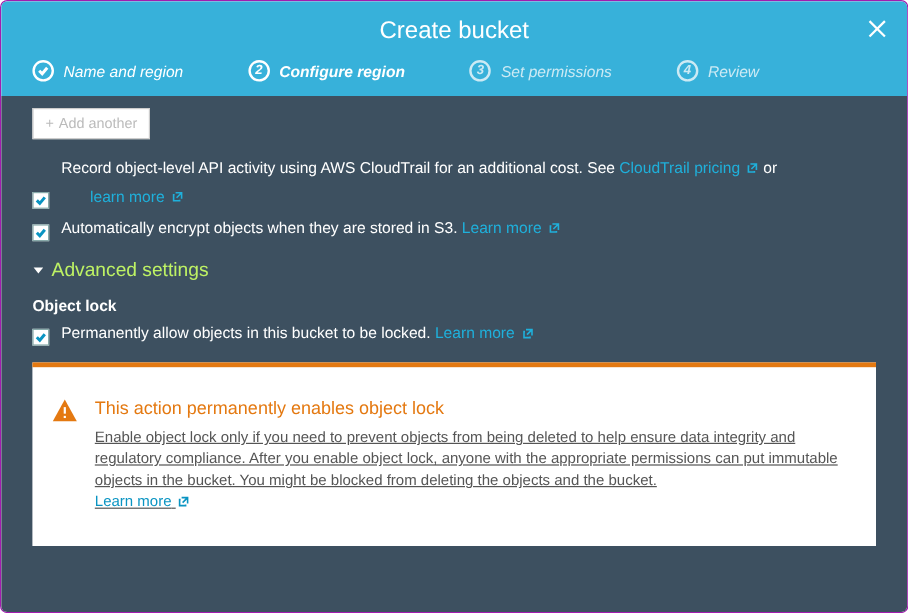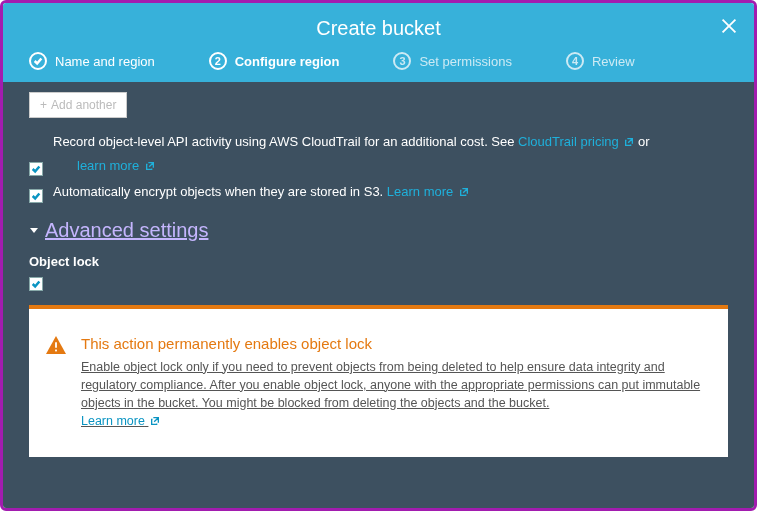--- a/index.html
+++ b/index.html
@@ -6,21 +6,21 @@
   body {
     font-family: "Helvetica Neue", Arial, sans-serif;
     background: #fff;
     width: 757px;
     height: 511px;
     overflow: hidden;
   }
   .modal {
     width: 757px;
     height: 511px;
-    border: 3px solid #a21caf;
+    border: 1px solid #a21caf;
     border-radius: 6px;
     overflow: hidden;
     display: flex;
     flex-direction: column;
   }
   .header {
     background: #37b1da;
     color: #fff;
     position: relative;
     padding-top: 10px;
@@ -36,20 +36,21 @@
     right: 14px;
     top: 12px;
     cursor: pointer;
   }
   .close-btn svg { width: 22px; height: 22px; stroke: #fff; stroke-width: 2; }
   .steps {
     display: flex;
     align-items: center;
     padding: 0 26px 12px;
     column-gap: 54px;
+    font-style: italic;
   }
   .step {
     display: flex;
     align-items: center;
     gap: 8px;
     color: #cceaf4;
     font-size: 13px;
     cursor: pointer;
   }
   .step-circle {
@@ -116,21 +117,21 @@
   .ext-icon { display:inline-block; margin-left:2px; vertical-align: -1px;}
   .ext-icon svg { width: 10px; height: 10px; stroke: #1fb0db; stroke-width: 1.6; fill: none; }
   .adv-row {
     display: flex;
     align-items: center;
     gap: 6px;
     margin: 16px 0 8px;
     cursor: pointer;
   }
   .adv-row .caret svg { width: 10px; height: 10px; fill: #fff; }
-  .adv-title { font-size: 20px; color: #c4b5fd; text-decoration: underline; }
+  .adv-title { font-size: 16px; color: #bef264; }
   .warning {
     background: #fff;
     border-top: 4px solid #e47911;
     margin-top: 14px;
     padding: 26px 16px;
     display: flex;
     gap: 14px;
     color: #444;
   }
   .warn-icon svg { width: 22px; height: 20px; fill: #e47911; }
@@ -241,20 +242,30 @@
       </span>
       <span class="adv-title">Advanced settings</span>
     </div>
 
     <div class="section-title">Object lock</div>
     <div class="checkrow">
       <span class="chk">
         <svg viewBox="0 0 12 12">
             <polyline points="2,6 5,9 10,3"></polyline>
           </svg>
+      </span>
+      <span>
+        <span>Permanently allow objects in this bucket to be locked. </span>
+        <span class="link">
+          <span>Learn more</span>
+          <span class="ext-icon"><svg viewBox="0 0 12 12">
+                <path d="M4 2h6v6M10 2L5 7"></path>
+                <path d="M8 9v1H2V4h1"></path>
+              </svg></span>
+        </span>
       </span>
     </div>
 
     <div class="warning">
       <div class="warn-icon">
         <svg viewBox="0 0 24 22">
             <path d="M12 1 L23 21 H1 Z"></path>
             <rect x="11" y="8" width="2" height="6" fill="#fff"></rect>
             <rect x="11" y="16" width="2" height="2" fill="#fff"></rect>
           </svg>

